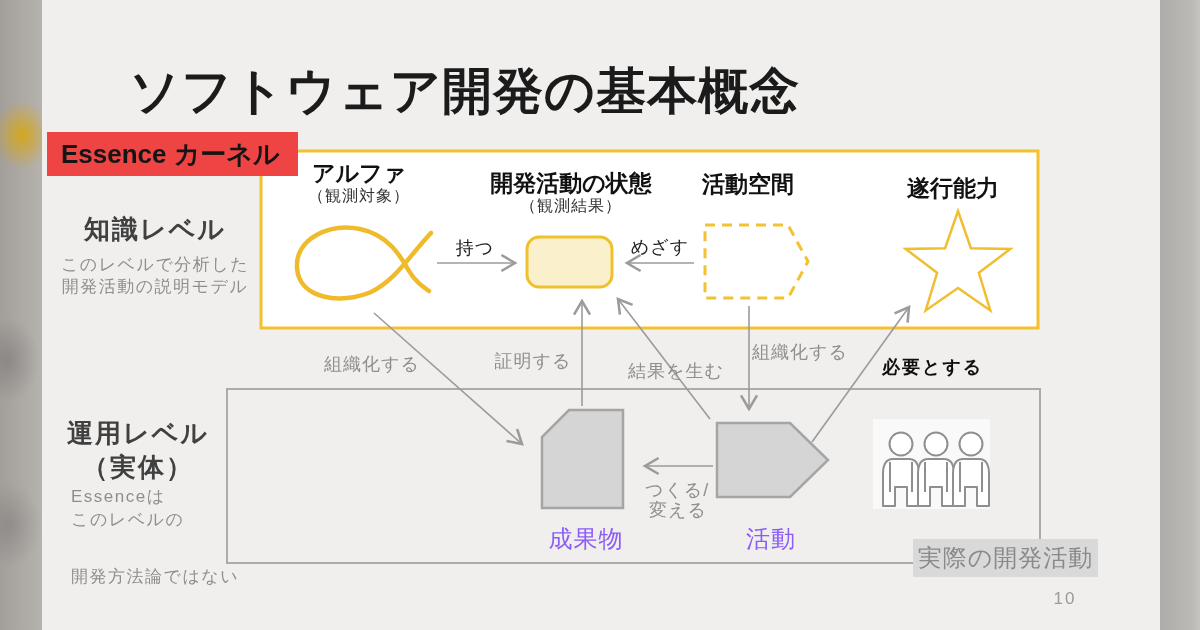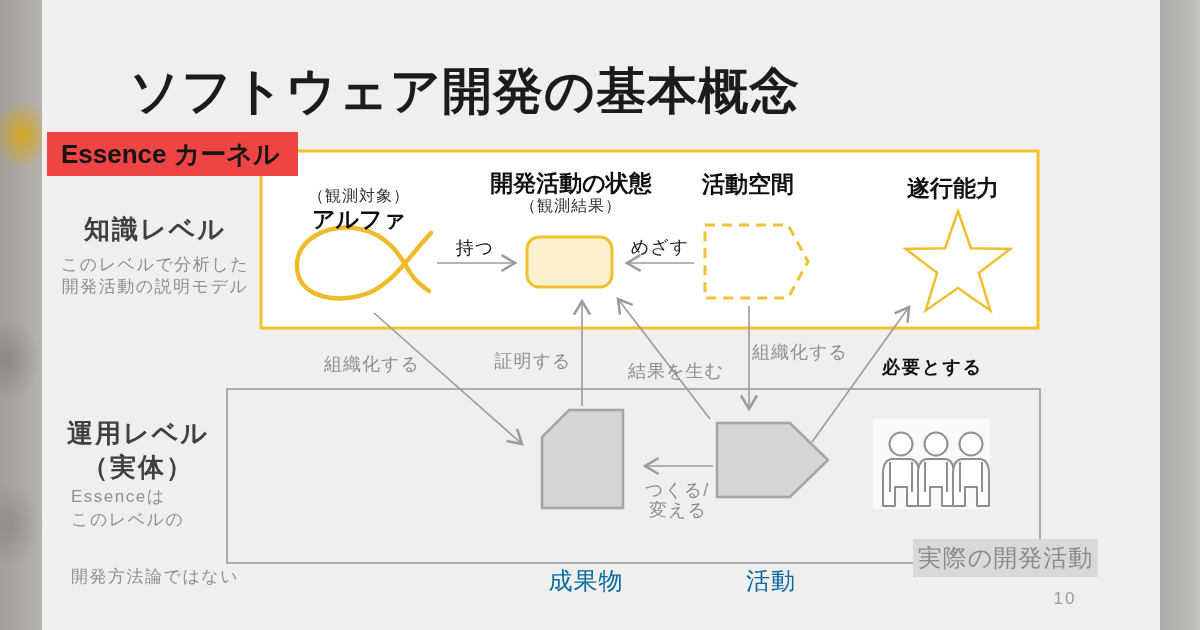--- a/index.html
+++ b/index.html
@@ -18,21 +18,21 @@
   .title{font-size:50px;font-weight:900;letter-spacing:1px;color:#1b1b1b;}
   .tag{background:#ef4444;font-size:26px;font-weight:700;color:#151515;
        line-height:44px;padding-left:14px;box-sizing:border-box;}
   .lvl{font-size:26px;font-weight:700;letter-spacing:2px;color:#404040;}
   .desc{font-size:17px;letter-spacing:1.5px;color:#8e8e8e;line-height:22px;}
   .hdr{font-size:23px;font-weight:700;color:#111;}
   .sub{font-size:16px;color:#333;letter-spacing:1px;}
   .rel{font-size:18px;letter-spacing:1px;color:#222;}
   .rel.gray{color:#8e8e8e;}
   .rel.strong{font-weight:700;color:#0f0f0f;letter-spacing:2px;}
-  .shapelbl{font-size:24px;letter-spacing:1px;color:#0369a1;margin-top:42px;}
+  .shapelbl{font-size:24px;letter-spacing:1px;color:#8b5cf6;}
   .caption{background:#d9d9d9;color:#8a8a8a;font-size:24px;letter-spacing:1px;
            line-height:38px;text-align:center;}
   .page{font-size:17px;color:#9a9a9a;letter-spacing:2px;}
   svg{position:absolute;left:0;top:0;}
 </style>
 </head>
 <body>
 
 <div class="stage">
 
@@ -91,21 +91,21 @@
   <div class="t lvl ctr" style="left:75px;top:212px;width:160px;">知識レベル</div>
   <div class="t desc ctr" style="left:35px;top:254px;width:240px;">このレベルで分析した</div>
   <div class="t desc ctr" style="left:35px;top:276px;width:240px;">開発活動の説明モデル</div>
 
   <div class="t lvl ctr" style="left:58px;top:416px;width:160px;">運用レベル</div>
   <div class="t lvl ctr" style="left:58px;top:450px;width:160px;">（実体）</div>
   <div class="t desc" style="left:71px;top:486px;">Essenceは</div>
   <div class="t desc" style="left:71px;top:509px;">このレベルの</div>
   <div class="t desc" style="left:71px;top:531px;margin-top:35px;">開発方法論ではない</div>
 
-  <div class="t hdr ctr" style="left:299px;top:158px;width:120px;margin-top:46px;">アルファ</div>
+  <div class="t hdr ctr" style="left:299px;top:158px;width:120px;">アルファ</div>
   <div class="t sub ctr" style="left:299px;top:186px;width:120px;">（観測対象）</div>
   <div class="t hdr ctr" style="left:486px;top:168px;width:170px;">開発活動の状態</div>
   <div class="t sub ctr" style="left:486px;top:196px;width:170px;">（観測結果）</div>
   <div class="t hdr ctr" style="left:688px;top:169px;width:120px;">活動空間</div>
   <div class="t hdr ctr" style="left:893px;top:173px;width:120px;">遂行能力</div>
 
   <div class="t rel ctr" style="left:435px;top:236px;width:80px;">持つ</div>
   <div class="t rel ctr" style="left:620px;top:235px;width:80px;">めざす</div>
   <div class="t rel gray ctr" style="left:322px;top:352px;width:100px;">組織化する</div>
   <div class="t rel gray ctr" style="left:493px;top:349px;width:80px;">証明する</div>

